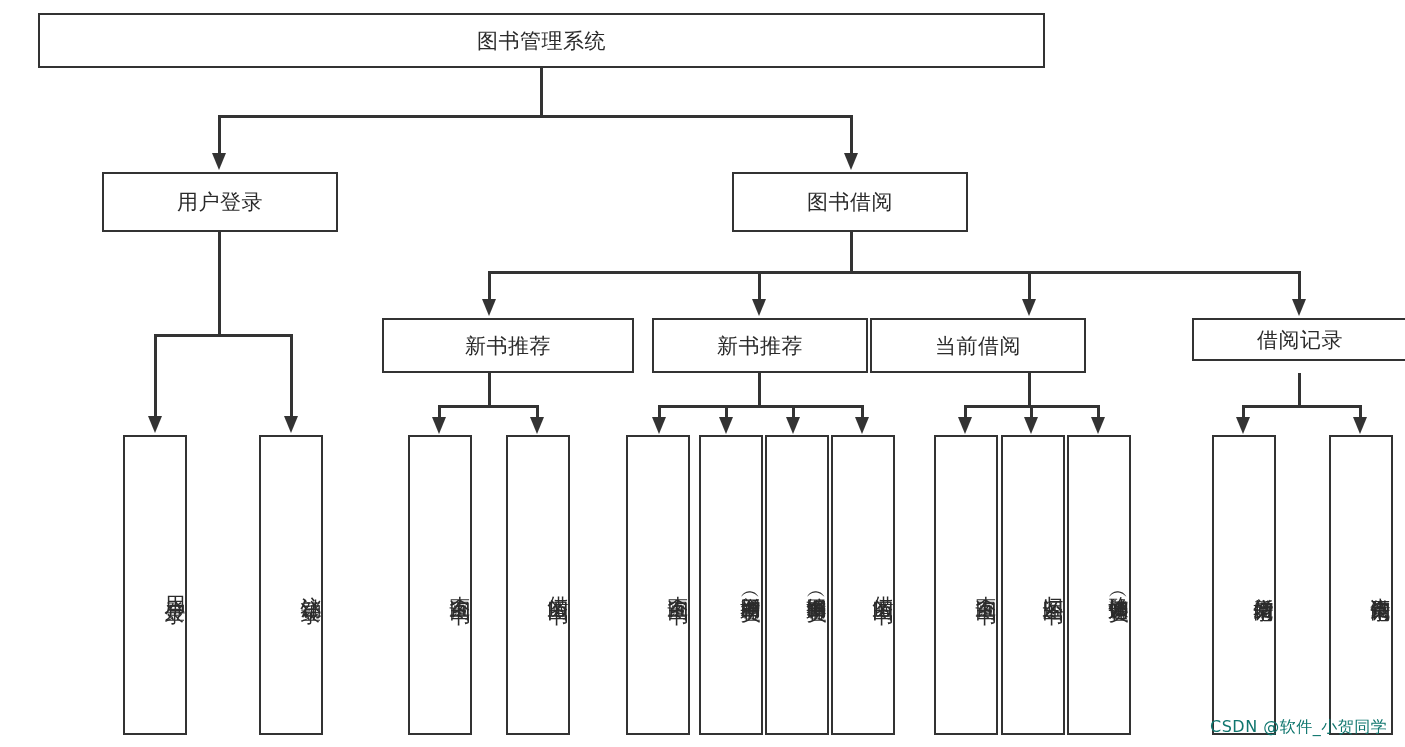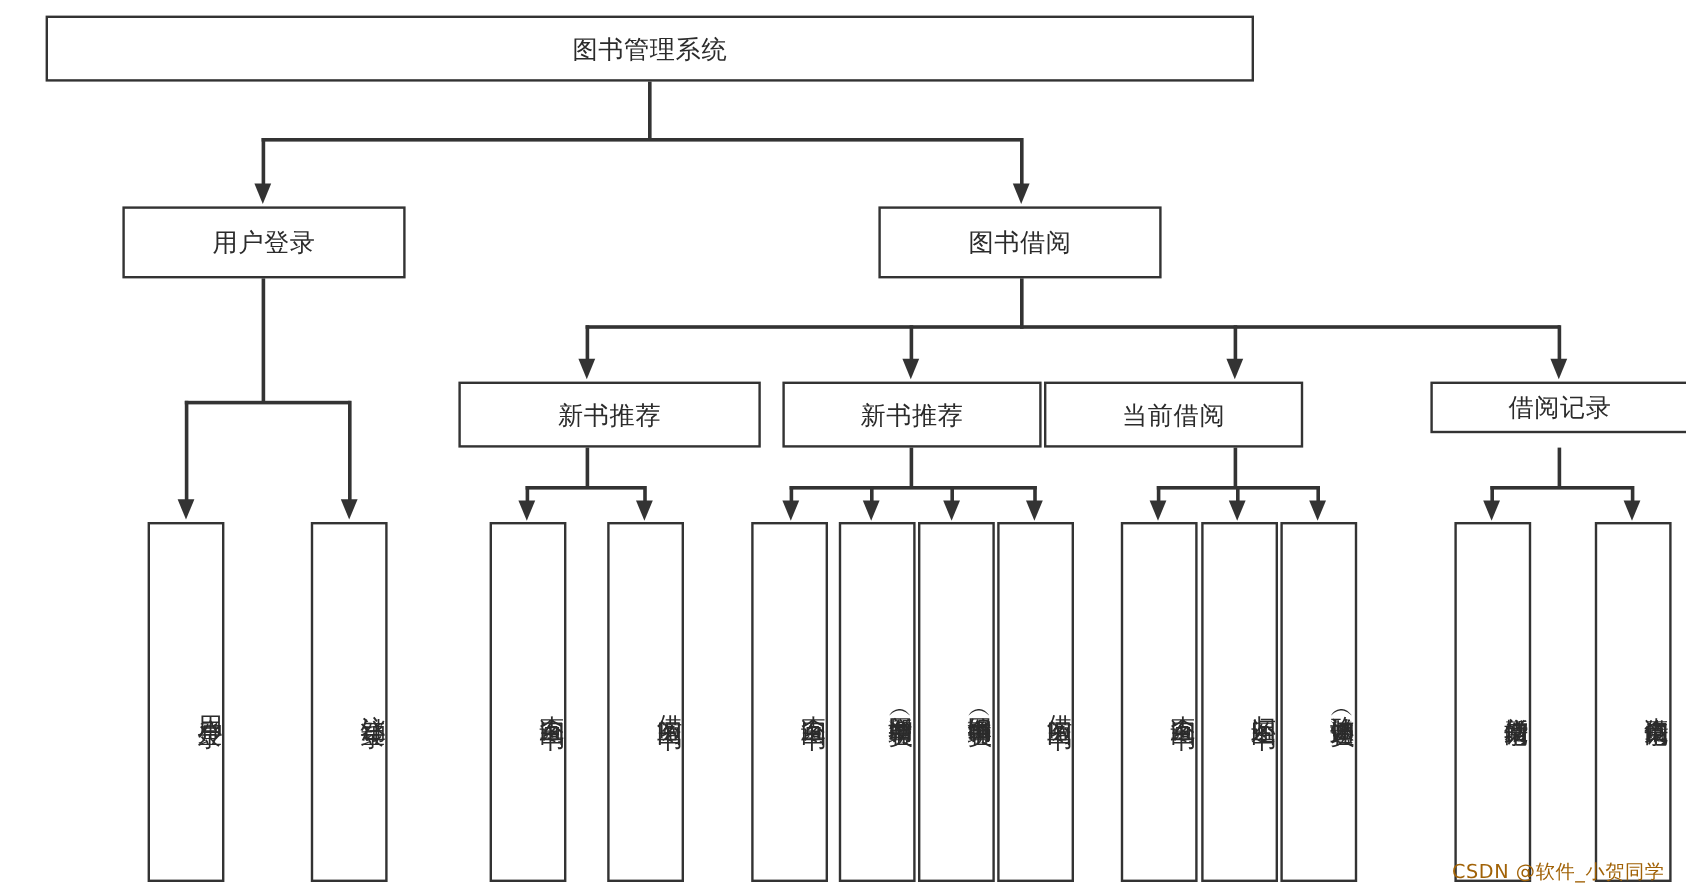--- a/index.html
+++ b/index.html
@@ -64,21 +64,21 @@
   .arrow {
     position: absolute;
     width: 0;
     height: 0;
     border-left: 7px solid transparent;
     border-right: 7px solid transparent;
     border-top: 17px solid #333333;
   }
   .watermark {
     position: absolute;
-    color: #a16207;
+    color: #0f766e;
     font-size: 16px;
     white-space: nowrap;
     letter-spacing: 0.5px;
   }
 </style>
 </head>
 <body>
 
 <div id="canvas">
 

